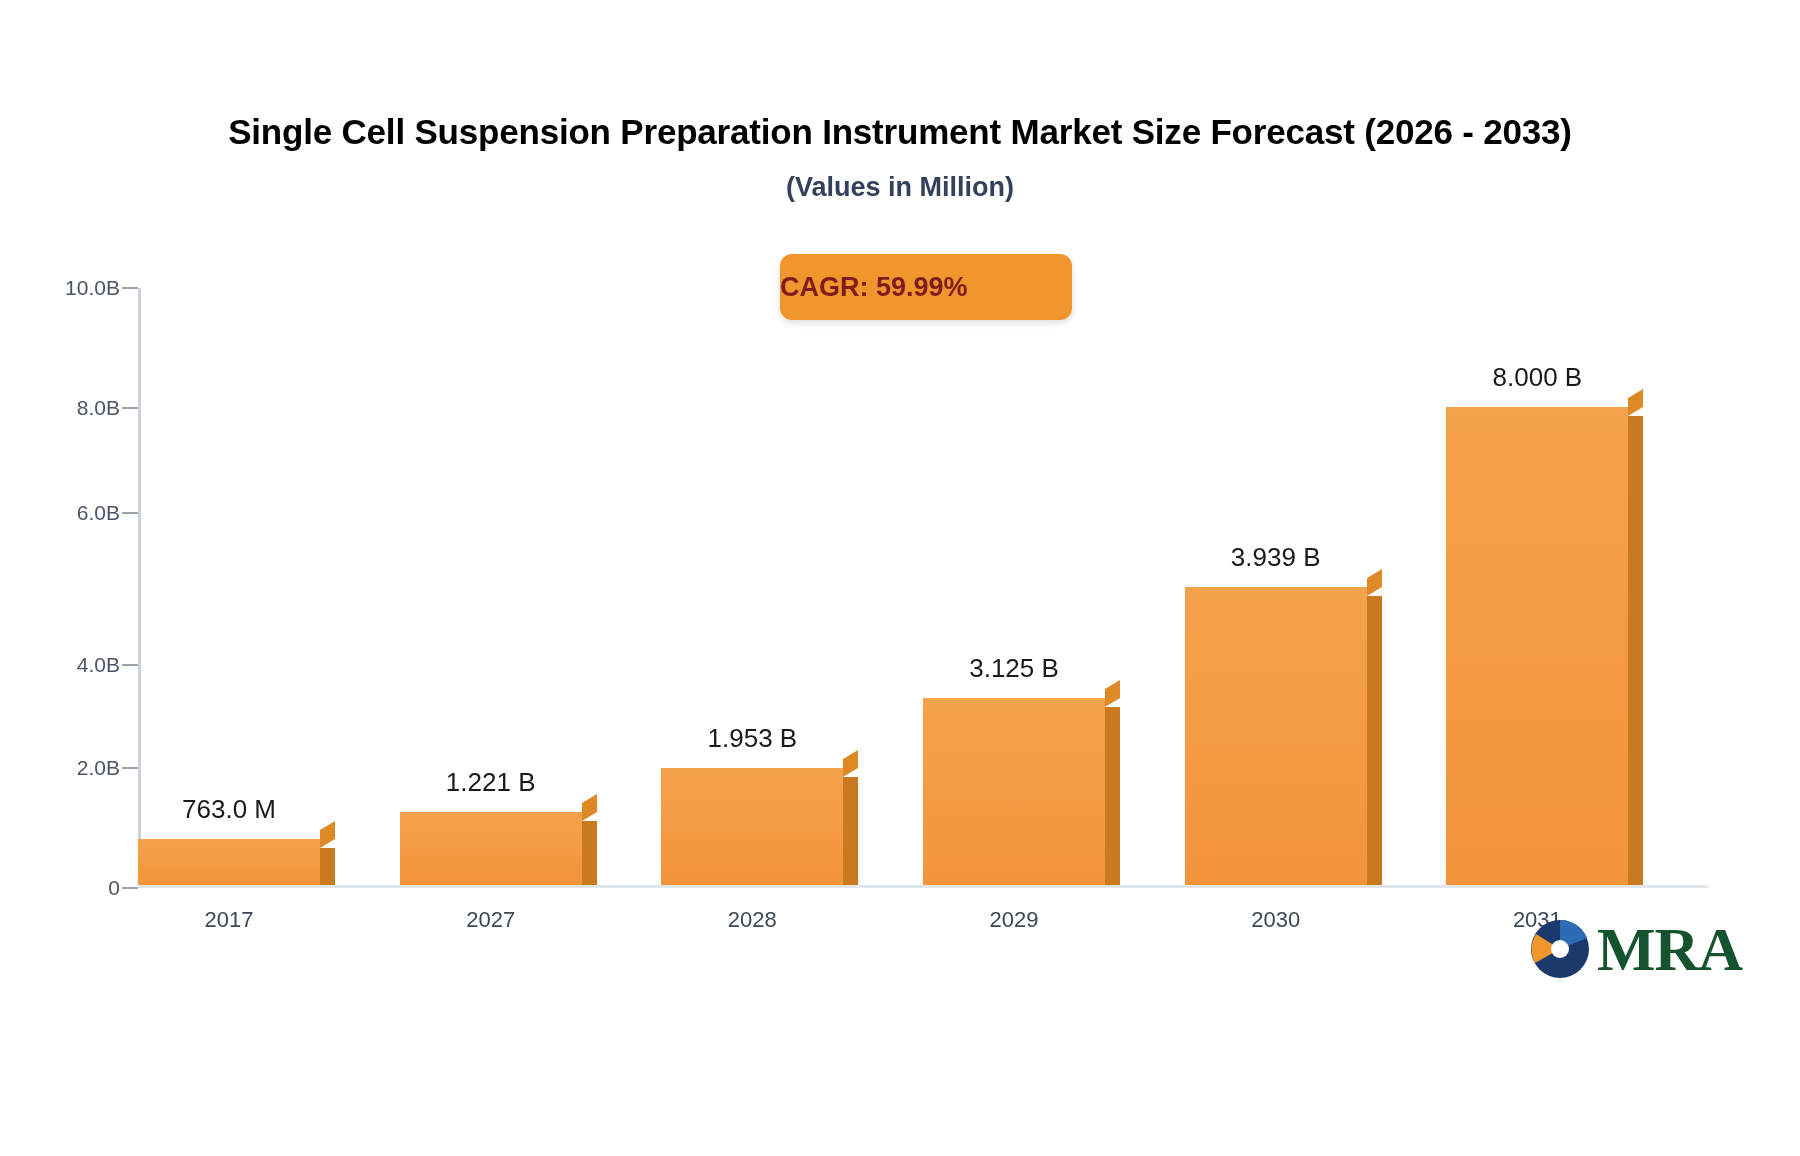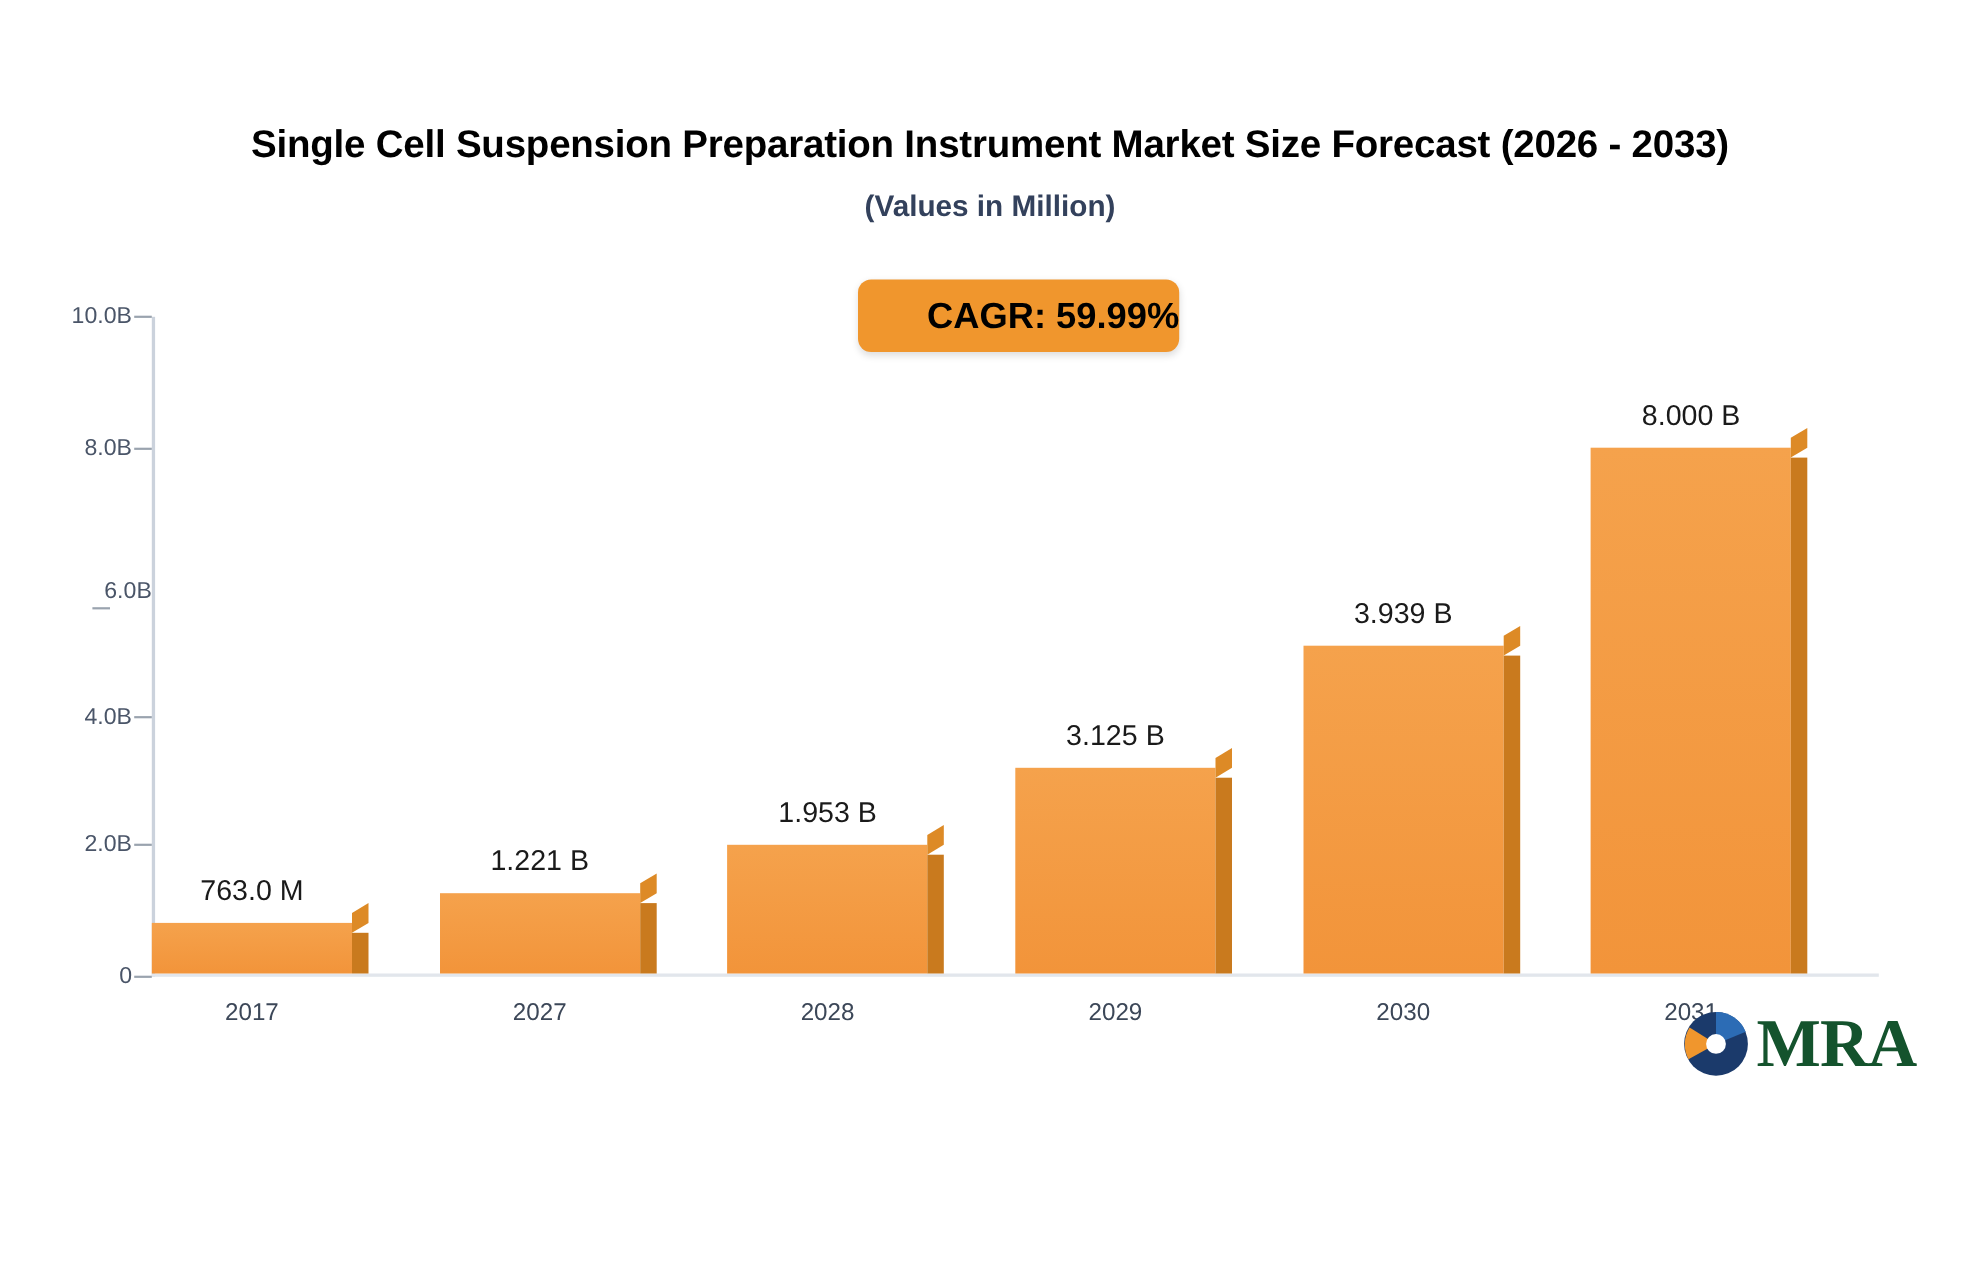--- a/index.html
+++ b/index.html
@@ -24,22 +24,22 @@
     text-align: center;
     font-size: 27px; font-weight: bold; color: #33415C;
   }
 
   
   .cagr-badge {
     position: absolute; top: 254px; left: 780px;
     width: 292px; height: 66px;
     background: #F0962D;
     border-radius: 12px;
-    display: flex; align-items: center; justify-content: flex-end;
-    color: #000000; font-size: 33px; font-weight: bold;
+    display: flex; align-items: center; justify-content: flex-start;
+    color: #7f1d1d; font-size: 27px; font-weight: bold;
     box-shadow: 0 3px 7px rgba(0,0,0,0.13);
   }
 
   
   .plot {
     position: absolute;
     left: 138px;  top: 288px;
     width: 1570px; height: 600px;
   }
   .axis-y-line {
@@ -132,25 +132,25 @@
 
     <div id="yticks">
         <div class="ytick" style="top: 0px;">
           <span class="tlabel">10.0B</span>
           <span class="tdash"></span>
         </div>
         <div class="ytick" style="top: 120px;">
           <span class="tlabel">8.0B</span>
           <span class="tdash"></span>
         </div>
-        <div class="ytick" style="top: 252px; flex-direction: column;">
+        <div class="ytick" style="top: 225px;">
           <span class="tlabel">6.0B</span>
           <span class="tdash"></span>
         </div>
-        <div class="ytick" style="top: 364px;">
+        <div class="ytick" style="top: 377px;">
           <span class="tlabel">4.0B</span>
           <span class="tdash"></span>
         </div>
         <div class="ytick" style="top: 480px;">
           <span class="tlabel">2.0B</span>
           <span class="tdash"></span>
         </div>
         <div class="ytick zero" style="top: 600px;">
           <span class="tlabel">0</span>
           <span class="tdash"></span>

